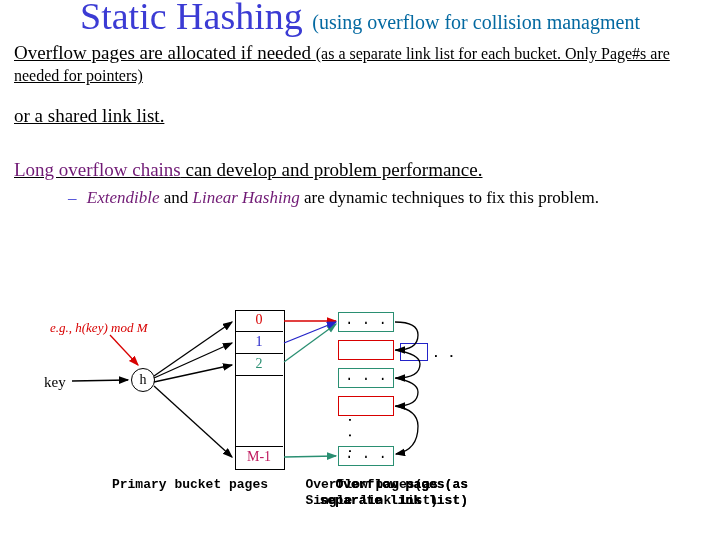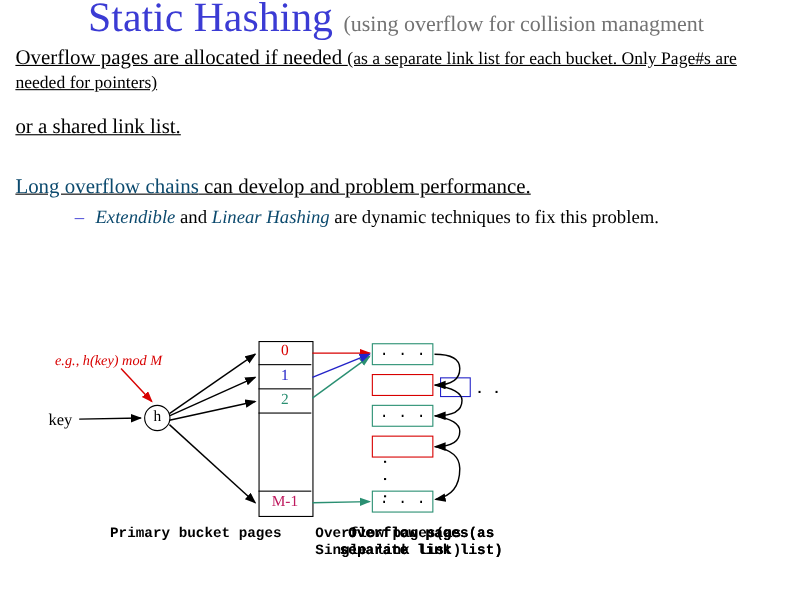--- a/index.html
+++ b/index.html
@@ -13,33 +13,33 @@
     overflow: hidden;
   }
   .title {
     text-align: center;
     font-size: 38px;
     color: #3b3bd4;
     margin-top: -6px;
   }
   .title .sub {
     font-size: 20px;
-    color: #737373;
+    color: #0369a1;
   }
   .para {
     font-size: 19px;
     color: #000;
     margin: 4px 20px 0 14px;
     line-height: 1.18;
     text-decoration: underline;
   }
   .para .paren {
     font-size: 16px;
   }
-  .blue { color: #0c4a6e; }
+  .blue { color: #701a75; }
   .italic { font-style: italic; }
   .gap { height: 14px; }
   .bullet-dash {
     font-size: 17px;
     margin-left: 68px;
     color: #000;
   }
   .bullet-dash .dash {
     color: #3b3bd4;
     margin-right: 6px;
@@ -109,21 +109,21 @@
   .ovbox.teal { border-color: #2a8f72; color:#000;}
   .ovbox.red  { border-color: #d80000; }
   .ovbox.blue { border-color: #2323c8; }
   svg .arrow { stroke-width: 1.3; fill: none; }
   .cap {
     position: absolute;
     font-family: "Courier New", monospace;
     font-weight: bold;
     font-size: 13px;
     line-height: 1.2;
-    text-align: center;
+    text-align: right;
   }
 </style>
 </head>
 <body>
 
 <div class="title">
   <span>Static Hashing</span>
   <span class="sub">(using overflow for collision managment</span>
 </div>
 

